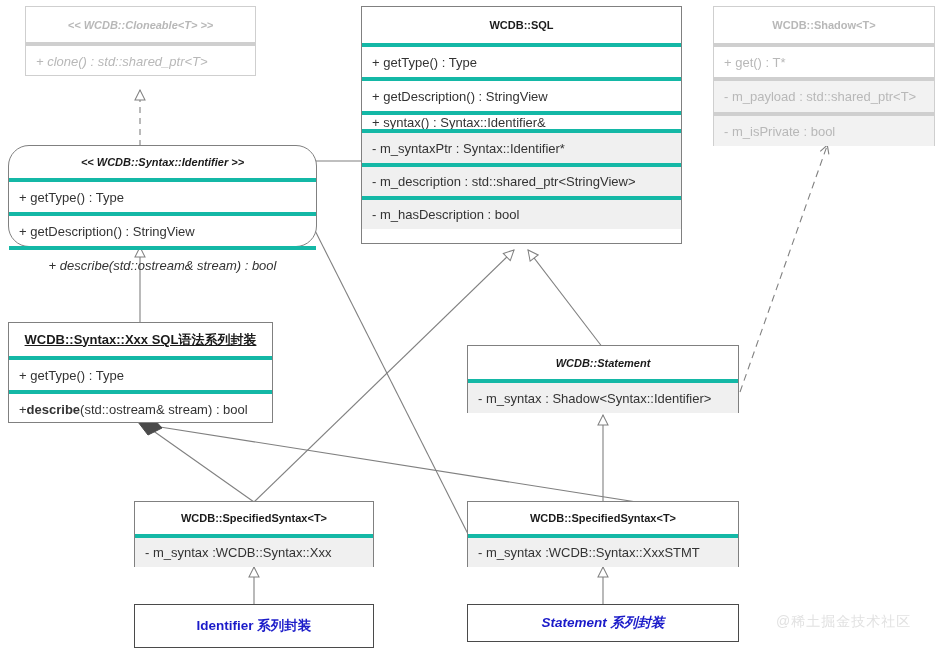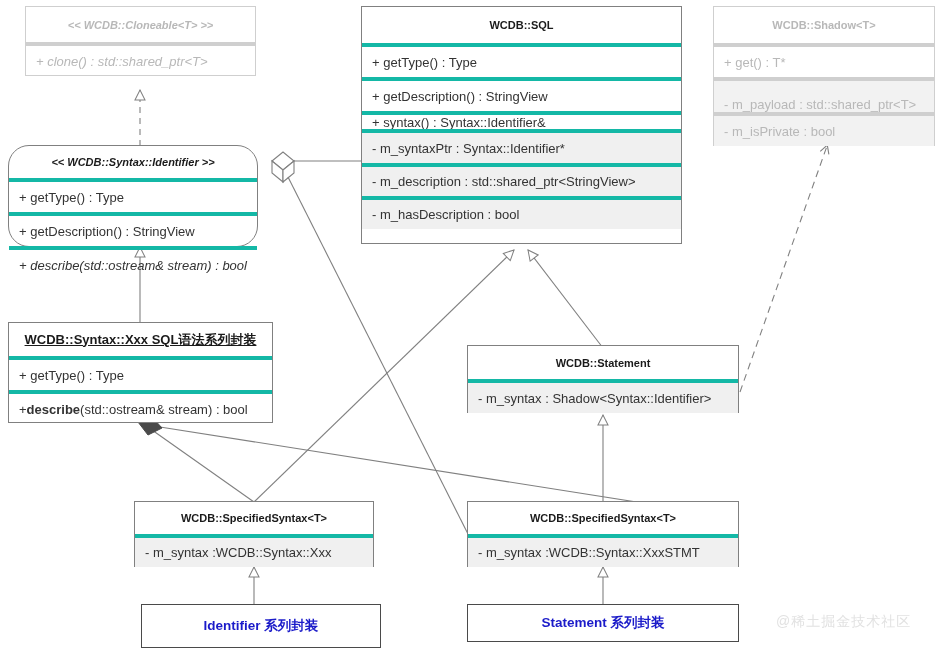--- a/index.html
+++ b/index.html
@@ -176,21 +176,21 @@
     </g>
   </svg>
 
   <div class="uml faded" style="left:25px; top:6px; width:231px; height:70px;">
     <div class="title italic" style="height:35px;">&lt;&lt; WCDB::Cloneable&lt;T&gt; &gt;&gt;</div>
     <div class="row" style="height:34px;">
       <span class="member italic">+ clone() : std::shared_ptr&lt;T&gt;</span>
     </div>
   </div>
 
-  <div class="uml" style="left:8px; top:145px; width:250px; height:102px;border-radius:21px;">
+  <div class="uml" style="left:8px; top:145px; width:309px; height:102px;border-radius:21px;">
     <div class="title italic" style="height:32px;">&lt;&lt; WCDB::Syntax::Identifier &gt;&gt;</div>
     <div class="row" style="height:34px;">
       <span class="member">+ getType() : Type</span>
     </div>
     <div class="row" style="height:34px;">
       <span class="member">+ getDescription() : StringView</span>
     </div>
     <div class="row" style="height:35px;justify-content:center;">
       <span class="member italic">+ describe(std::ostream&amp; stream) : bool</span>
     </div>
@@ -216,42 +216,42 @@
     <div class="row priv" style="height:33px;">
       <span class="member">- m_hasDescription : bool</span>
     </div>
   </div>
 
   <div class="uml faded" style="left:713px; top:6px; width:222px; height:140px;">
     <div class="title" style="height:36px;">WCDB::Shadow&lt;T&gt;</div>
     <div class="row" style="height:34px;">
       <span class="member">+ get() : T*</span>
     </div>
-    <div class="row priv" style="height:35px;align-items:flex-end;">
+    <div class="row priv" style="height:35px;">
       <span class="member">- m_payload : std::shared_ptr&lt;T&gt;</span>
     </div>
     <div class="row priv" style="height:34px;">
       <span class="member">- m_isPrivate : bool</span>
     </div>
   </div>
 
   <div class="uml" style="left:8px; top:322px; width:265px; height:101px;">
     <div class="title title-red" style="height:33px; font-size:13px;">WCDB::Syntax::Xxx SQL语法系列封装</div>
     <div class="row" style="height:34px;">
       <span class="member">+ getType() : Type</span>
     </div>
     <div class="row" style="height:34px;">
       <span class="member">+ </span>
         <span class="member bold">describe</span>
         <span class="member">(std::ostream&amp; stream) : bool</span>
     </div>
   </div>
 
   <div class="uml" style="left:467px; top:345px; width:272px; height:68px;">
-    <div class="title" style="height:33px;">WCDB::Statement</div>
+    <div class="title" style="height:33px;font-style:italic;">WCDB::Statement</div>
     <div class="row priv" style="height:34px;">
       <span class="member">- m_syntax : Shadow&lt;Syntax::Identifier&gt;</span>
     </div>
   </div>
 
   <div class="uml" style="left:134px; top:501px; width:240px; height:66px;">
     <div class="title" style="height:32px;">WCDB::SpecifiedSyntax&lt;T&gt;</div>
     <div class="row priv" style="height:33px;">
       <span class="member">- m_syntax : </span>
         <span class="member val-red">WCDB::Syntax::Xxx</span>
@@ -259,23 +259,23 @@
   </div>
 
   <div class="uml" style="left:467px; top:501px; width:272px; height:66px;">
     <div class="title" style="height:32px;">WCDB::SpecifiedSyntax&lt;T&gt;</div>
     <div class="row priv" style="height:33px;">
       <span class="member">- m_syntax : </span>
         <span class="member val-red">WCDB::Syntax::XxxSTMT</span>
     </div>
   </div>
 
-  <div class="plain-box" style="left:134px; top:604px; width:240px; height:44px;margin-left:7px;">
+  <div class="plain-box" style="left:134px; top:604px; width:240px; height:44px;">
     <span class="title-blue">Identifier 系列封装</span>
   </div>
 
-  <div class="plain-box" style="left:467px; top:604px; width:272px; height:38px;">
+  <div class="plain-box" style="left:467px; top:604px; width:272px; height:38px;font-style:italic;">
     <span class="title-blue">Statement 系列封装</span>
   </div>
 
   <div class="watermark" style="left:776px; top:613px;">@稀土掘金技术社区</div>
 
 </div>
 
 </body></html>

